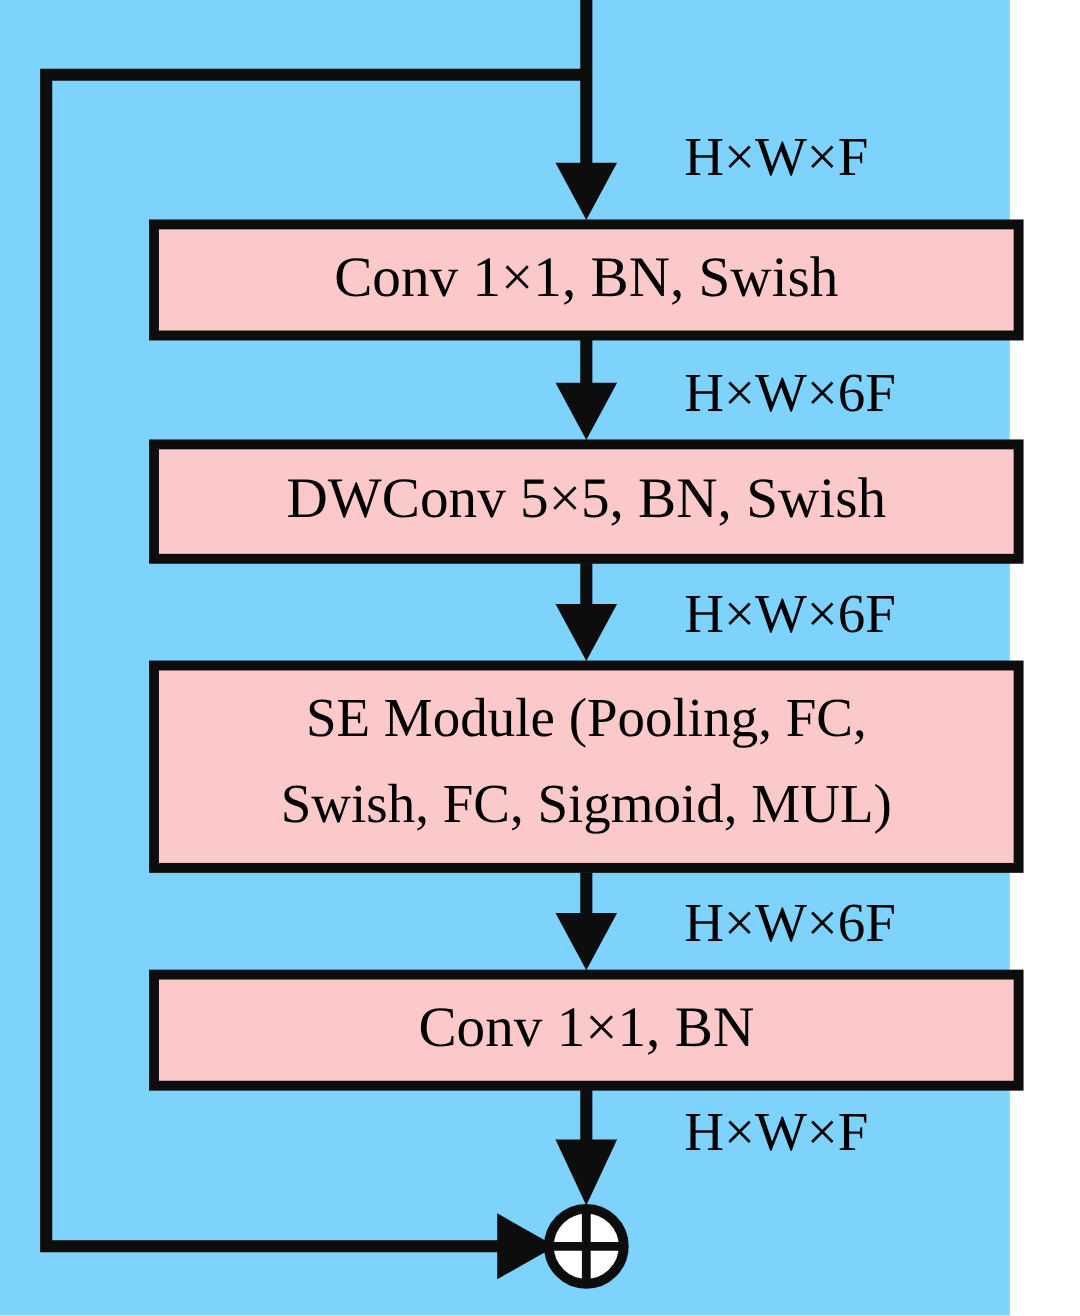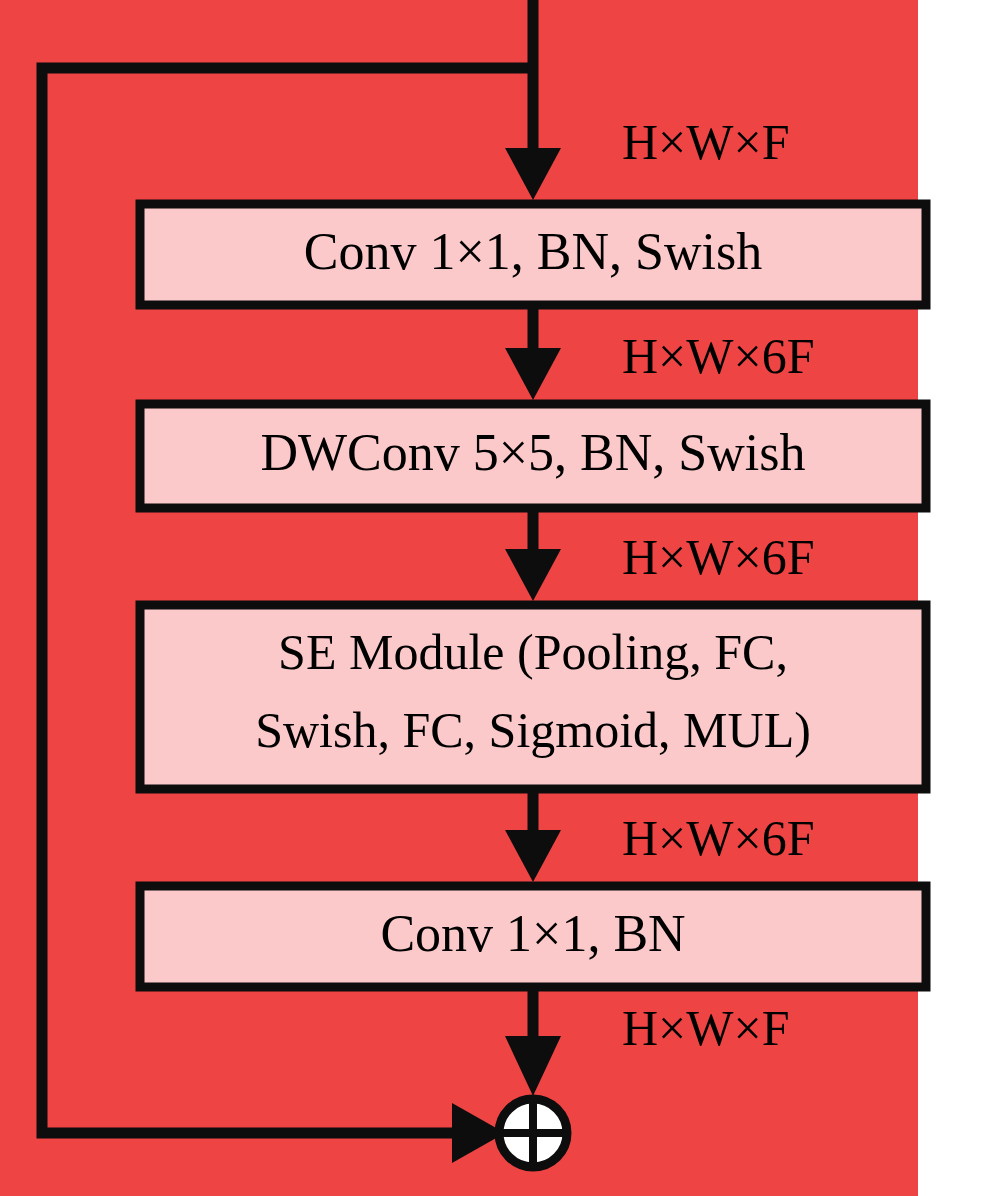--- a/index.html
+++ b/index.html
@@ -10,21 +10,21 @@
   body {
     width: 982px;
     height: 1196px;
     font-family: "Liberation Serif", "DejaVu Serif", serif;
     overflow: hidden;
   }
   #diagram-root {
     position: relative;
     width: 918px;
     height: 1196px;
-    background: #ef4444;
+    background: #7dd3fc;
   }
   svg.diagram {
     display: block;
     width: 982px;
     height: 1196px;
   }
   .block-rect {
     stroke: #0d0d0d;
     stroke-width: 9;
   }

